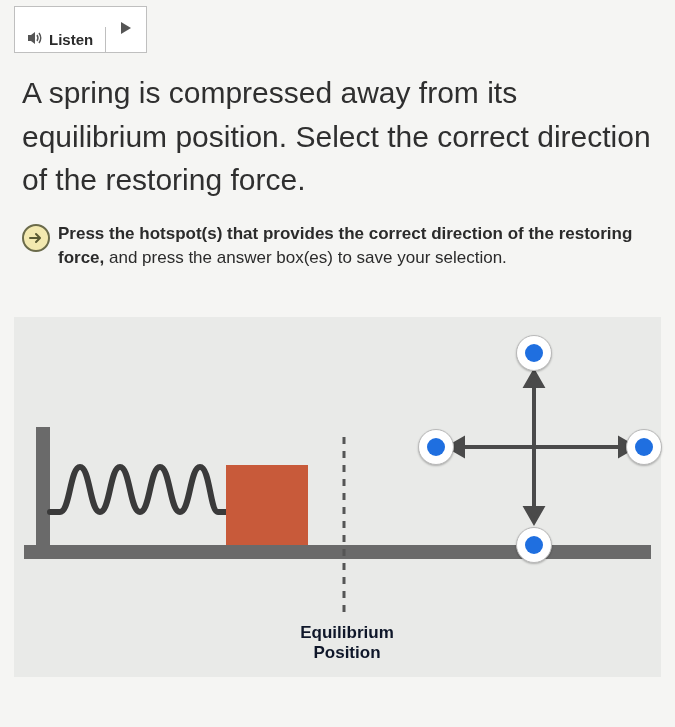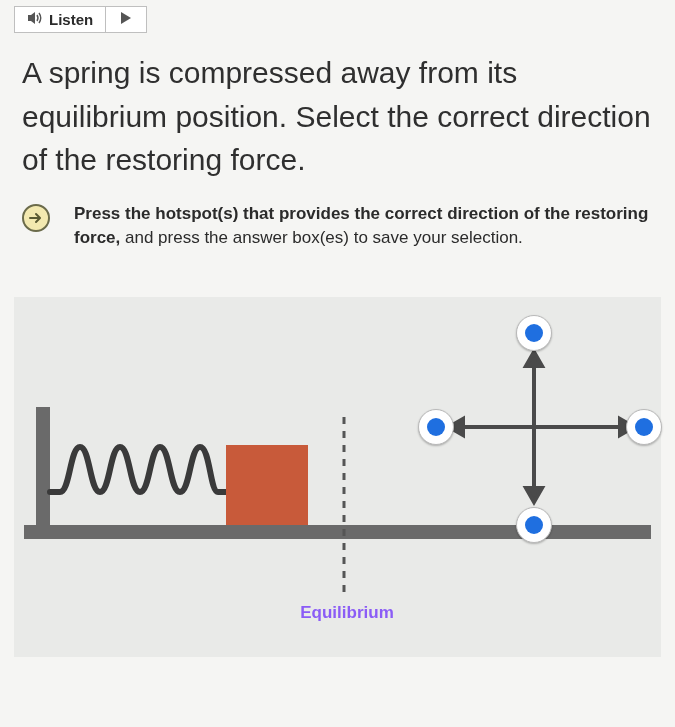--- a/index.html
+++ b/index.html
@@ -21,38 +21,39 @@
   }
   .listen-btn {
     display: flex;
     align-items: center;
     gap: 6px;
     padding: 4px 12px;
     border-right: 1px solid #bfbfbf;
     font-size: 15px;
     font-weight: 600;
     cursor: pointer;
+    margin-top: 20px;
   }
   .play-btn {
     display: flex;
     align-items: center;
     justify-content: center;
     width: 40px;
     cursor: pointer;
   }
   .question-text {
     padding: 18px 22px 10px 22px;
     font-size: 30px;
     line-height: 1.45;
     color: #2f2f2f;
   }
   .instruction-row {
     display: flex;
     align-items: flex-start;
-    gap: 24px;
+    gap: 8px;
     padding: 10px 22px 6px 22px;
   }
   .instr-icon {
     flex: 0 0 auto;
     width: 28px;
     height: 28px;
     border-radius: 50%;
     background: #f3e9b0;
     border: 2px solid #6b6b4a;
     display: flex;
@@ -93,21 +94,21 @@
     width: 18px;
     height: 18px;
     border-radius: 50%;
     background: #1f6fe0;
   }
   .eq-label {
     position: absolute;
     font-weight: 700;
     font-size: 17px;
     text-align: center;
-    color: #8b5cf6;
+    color: #0f172a;
     line-height: 1.2;
   }
 </style>
 </head>
 <body>
 
 <div class="top-bar">
   <div class="listen-group">
     <div class="listen-btn">
       <span>
@@ -182,14 +183,15 @@
     </div>
   <div class="hotspot" style="left:404px; top:112px;">
       <div class="dot"></div>
     </div>
   <div class="hotspot" style="left:612px; top:112px;">
       <div class="dot"></div>
     </div>
 
   <div class="eq-label" style="left:278px; top:306px; width:110px;">
     <div>Equilibrium</div>
+    <div>Position</div>
   </div>
 </div>
 
 </body></html>

